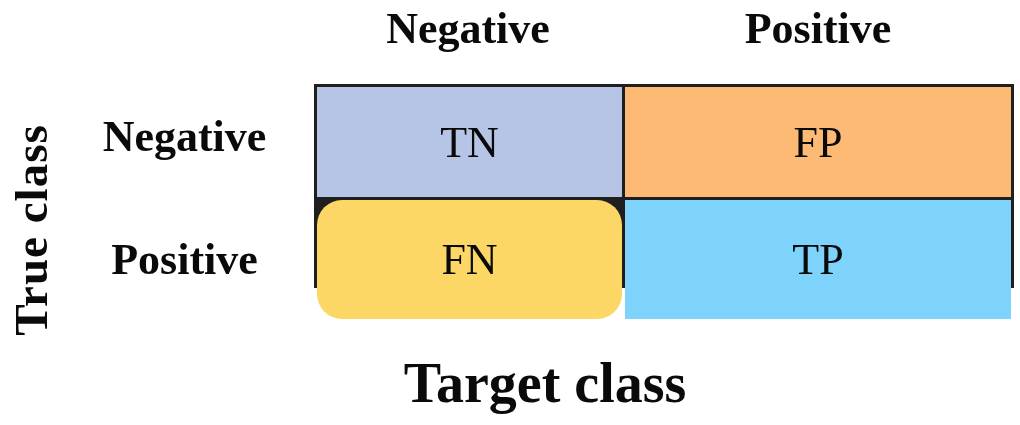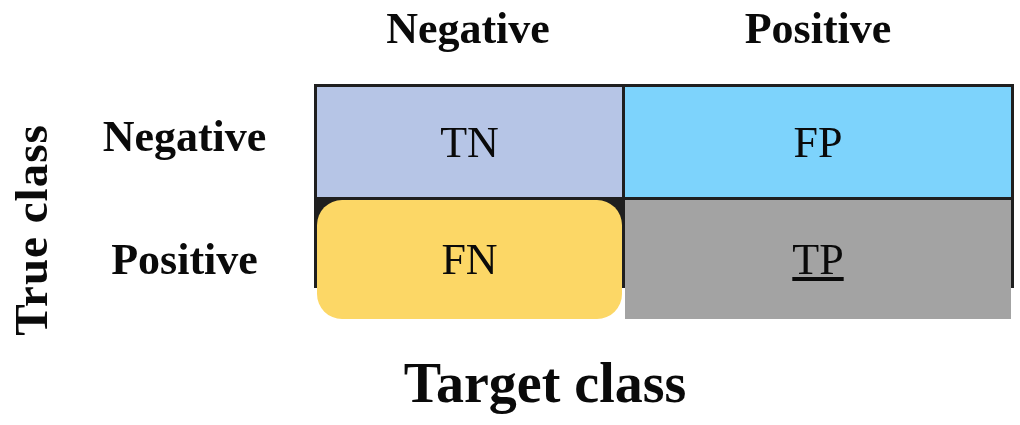--- a/index.html
+++ b/index.html
@@ -92,20 +92,20 @@
   <div class="col-header col-header-1">Negative</div>
 
   <div class="col-header col-header-2">Positive</div>
 
   <div class="row-label row-label-1">Negative</div>
 
   <div class="row-label row-label-2">Positive</div>
 
   <div class="matrix" style="background: rgb(31, 31, 31);">
     <div class="cell" style="background: rgb(182, 197, 230);">TN</div>
-    <div class="cell" style="background: #7dd3fc;">FP</div>
+    <div class="cell" style="background: #fdba74;">FP</div>
     <div class="cell" style="background: rgb(252, 215, 102); border-radius: 25px;">FN</div>
-    <div class="cell" style="background: #a3a3a3; text-decoration: underline;">TP</div>
+    <div class="cell" style="background: #7dd3fc;">TP</div>
   </div>
 
   <div class="x-title">Target class</div>
 
 </div>
 
 </body></html>

